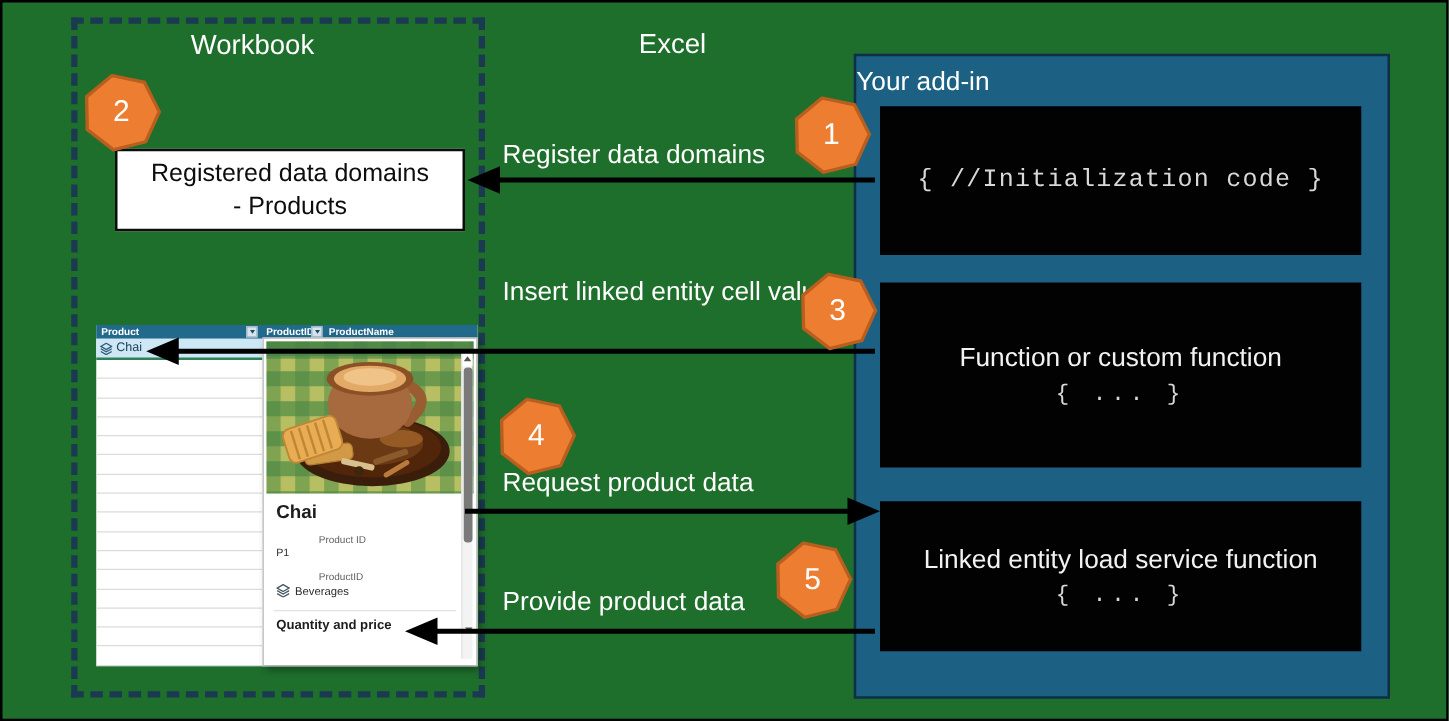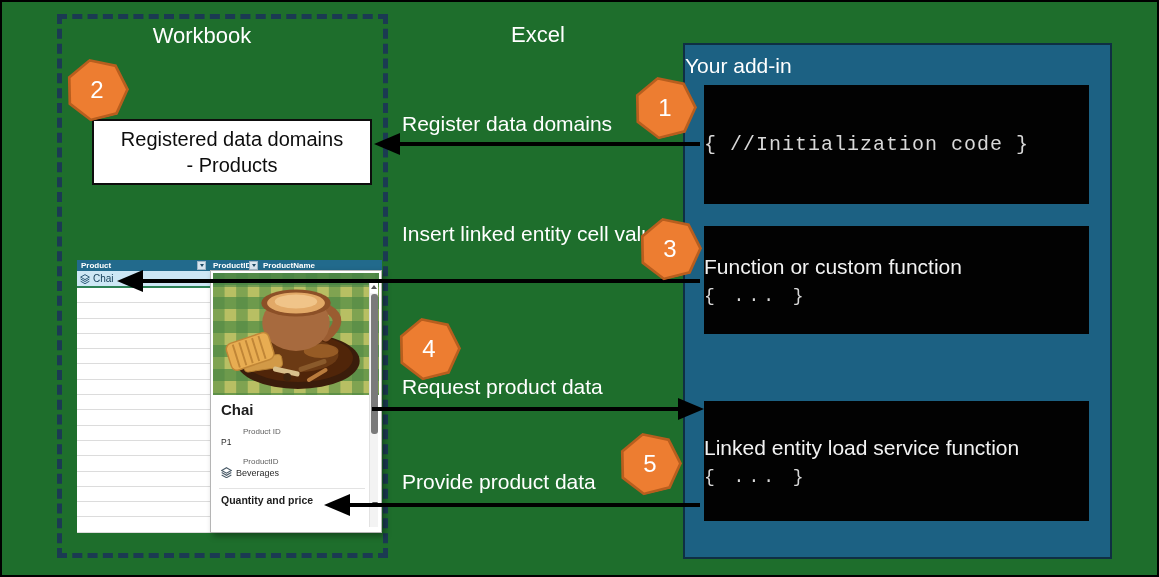--- a/index.html
+++ b/index.html
@@ -16,23 +16,23 @@
   .excel-title{left:436px;top:20px;width:200px;}
   
   .white-box{position:absolute;left:90px;top:117px;width:280px;height:66px;background:#fff;
     border:2px solid #0d0d0d;box-sizing:border-box;display:flex;flex-direction:column;
     justify-content:center;text-align:center;font-size:20px;line-height:26px;color:#0d0d0d;}
   
   .addin-panel{position:absolute;left:681px;top:41px;width:429px;height:516px;
     background:#1C6183;border:2px solid #0F2F43;box-sizing:border-box;}
   .addin-title{position:absolute;top:9px;left:0;width:100%;text-align:left;font-size:21px;color:#fff;}
   .code-box{position:absolute;left:19px;width:385px;background:#020202;display:flex;
-    flex-direction:column;justify-content:center;}
+    flex-direction:column;align-items:center;justify-content:center;}
   .code-box.b1{top:40px;height:119px;}
-  .code-box.b2{top:181px;height:108px;}
+  .code-box.b2{top:181px;height:148px;}
   .code-box.b3{top:356px;height:120px;}
   .code-title{font-size:21px;color:#f2f2f2;}
   .code-text{font-family:"Liberation Mono","DejaVu Sans Mono",monospace;font-size:20px;color:#d8d8d8;letter-spacing:1px;}
   .b2 .code-text,.b3 .code-text{font-size:18px;margin-top:7px;letter-spacing:4px;}
   
   .fl{position:absolute;color:#fff;font-size:21px;}
   .fl-register{left:400px;top:110px;}
   .fl-insert{left:400px;top:218px;width:280px;line-height:27px;}
   .fl-request{left:400px;top:373px;}
   .fl-provide{left:400px;top:468px;}
@@ -62,21 +62,21 @@
   .chai-row{position:absolute;top:11px;left:0;width:133px;height:17px;background:#CDE7F5;
     border-bottom:2px solid #2E8257;box-sizing:border-box;display:flex;align-items:center;
     gap:3px;padding-left:3px;font-size:10px;color:#17405A;}
   .sheet-rows{position:absolute;top:28px;left:0;width:133px;bottom:0;overflow:hidden;}
   .sheet-row{height:14.3px;border-bottom:1px solid #DCDCDC;}
   
   .card{position:absolute;left:208px;top:268px;width:172px;height:263px;background:#fff;
     border:1px solid #b5b5b5;box-sizing:border-box;box-shadow:3px 3px 6px rgba(0,0,0,.35);}
   .photo{position:absolute;left:2px;top:2px;width:166px;height:122px;}
   .card-title{position:absolute;left:10px;top:130px;font-size:15px;font-weight:600;color:#1d1d1d;}
-  .f-label{position:absolute;left:16px;font-size:8px;color:#5f5f5f;padding-left:16px;}
+  .f-label{position:absolute;left:28px;font-size:8px;color:#5f5f5f;padding-left:16px;}
   .f-value{position:absolute;left:10px;font-size:8.5px;color:#2b2b2b;}
   .lab-pid{top:156px;} .val-pid{top:166px;} .lab-cat{top:186px;}
   .bev-row{position:absolute;left:10px;top:196px;display:flex;align-items:center;gap:4px;
     font-size:9px;color:#2b2b2b;}
   .card-divider{position:absolute;left:8px;right:16px;top:217px;height:1px;background:#e3e3e3;}
   .section-title{position:absolute;left:10px;top:223px;font-size:10.5px;font-weight:bold;color:#1d1d1d;}
   .scrollbar{position:absolute;right:3px;top:9px;width:9px;height:247px;background:#f3f3f3;
     border-left:1px solid #e2e2e2;box-sizing:border-box;}
   .sb-up{position:absolute;top:0;left:0;width:8px;height:13px;background:#fff;display:flex;
     align-items:center;justify-content:center;}

